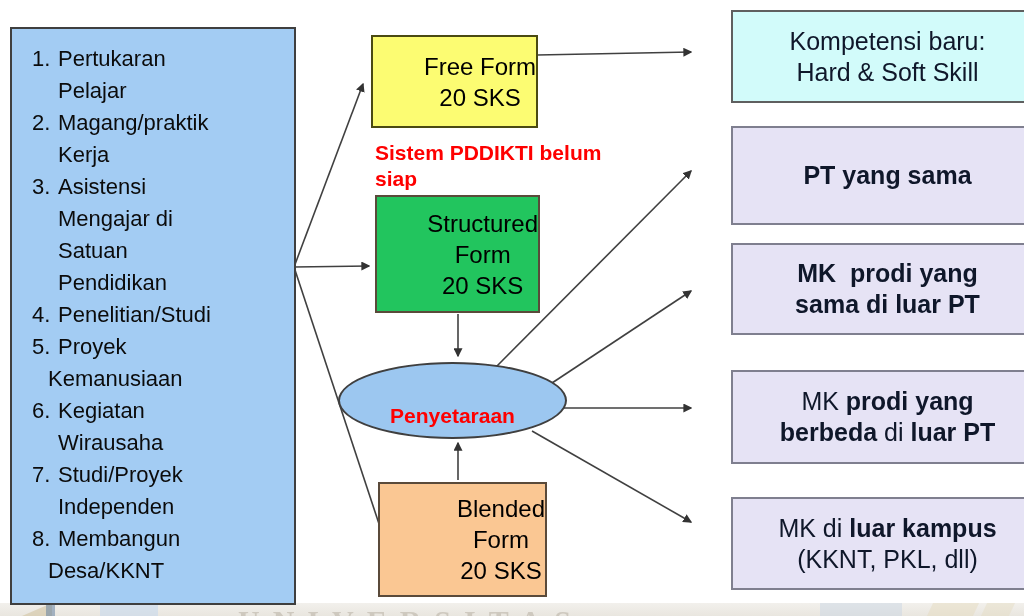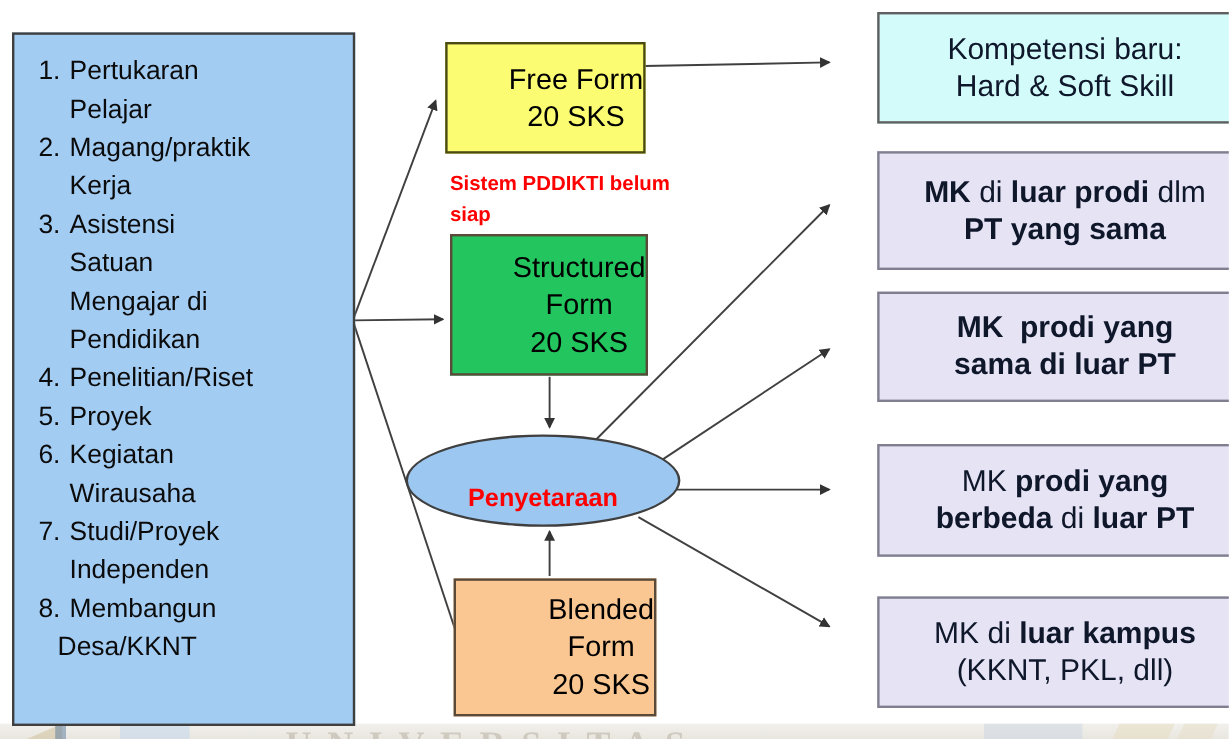--- a/index.html
+++ b/index.html
@@ -25,21 +25,21 @@
     position:absolute; z-index:2; display:flex; flex-direction:column;
     align-items:flex-end; justify-content:center; text-align:center;
     font-size:24px; line-height:31px; color:#000;
   }
   .free-form  { left:371px; top:35px;  width:167px; height:93px;  background:#FCFC72; border:2px solid #4a4a12; }
   .structured { left:375px; top:195px; width:165px; height:118px; background:#22c55e; border:2px solid #5a4a3a; }
   .blended    { left:378px; top:482px; width:169px; height:115px; background:#FAC793; border:2px solid #5a4a3a;padding-left:12px; }
 
   .note {
     position:absolute; left:375px; top:140px; width:280px; z-index:2;
-    color:#FE0000; font-weight:bold; font-size:17px; line-height:26px; text-align:left;
+    color:#FE0000; font-weight:bold; font-size:21px; line-height:26px; text-align:left;
   }
 
   .ellipse {
     position:absolute; left:338px; top:362px; width:229px; height:77px; z-index:2;
     background:#9CC7F0; border:2px solid #3f3f3f; border-radius:50%;
     display:flex; align-items:center; justify-content:center;
   }
   .ellipse .lbl { color:#FE0000; font-weight:bold; font-size:21px;margin-top:31px; }
 
   
@@ -118,31 +118,32 @@
           <div class="cont">Pelajar</div>
         </div>
         <div class="act-item">
           <span class="num">2.</span>
           <div>Magang/praktik</div>
           <div class="cont">Kerja</div>
         </div>
         <div class="act-item">
           <span class="num">3.</span>
           <div>Asistensi</div>
+          <div class="cont">Mengajar di</div>
           <div class="cont">Satuan</div>
-          <div class="cont">Mengajar di</div>
           <div class="cont">Pendidikan</div>
         </div>
         <div class="act-item">
           <span class="num">4.</span>
-          <div>Penelitian/Riset</div>
+          <div>Penelitian/Studi</div>
         </div>
         <div class="act-item small-hang">
           <span class="num">5.</span>
           <div>Proyek</div>
+          <div class="cont">Kemanusiaan</div>
         </div>
         <div class="act-item">
           <span class="num">6.</span>
           <div>Kegiatan</div>
           <div class="cont">Wirausaha</div>
         </div>
         <div class="act-item">
           <span class="num">7.</span>
           <div>Studi/Proyek</div>
           <div class="cont">Independen</div>
@@ -188,21 +189,20 @@
   </div>
 
   <div class="rbox cyan rb1">
     <div>
         <div class="line"><span>Kompetensi baru:</span></div>
         <div class="line"><span>Hard &amp; Soft Skill</span></div>
       </div>
   </div>
   <div class="rbox lavender rb2">
     <div>
-        <div class="line"><span class="b">MK</span><span> di </span><span class="b">luar prodi</span><span> dlm</span></div>
         <div class="line"><span class="b">PT yang sama</span></div>
       </div>
   </div>
   <div class="rbox lavender rb3">
     <div>
         <div class="line"><span class="b">MK  prodi yang</span></div>
         <div class="line"><span class="b">sama di luar PT</span></div>
       </div>
   </div>
   <div class="rbox lavender rb4">

